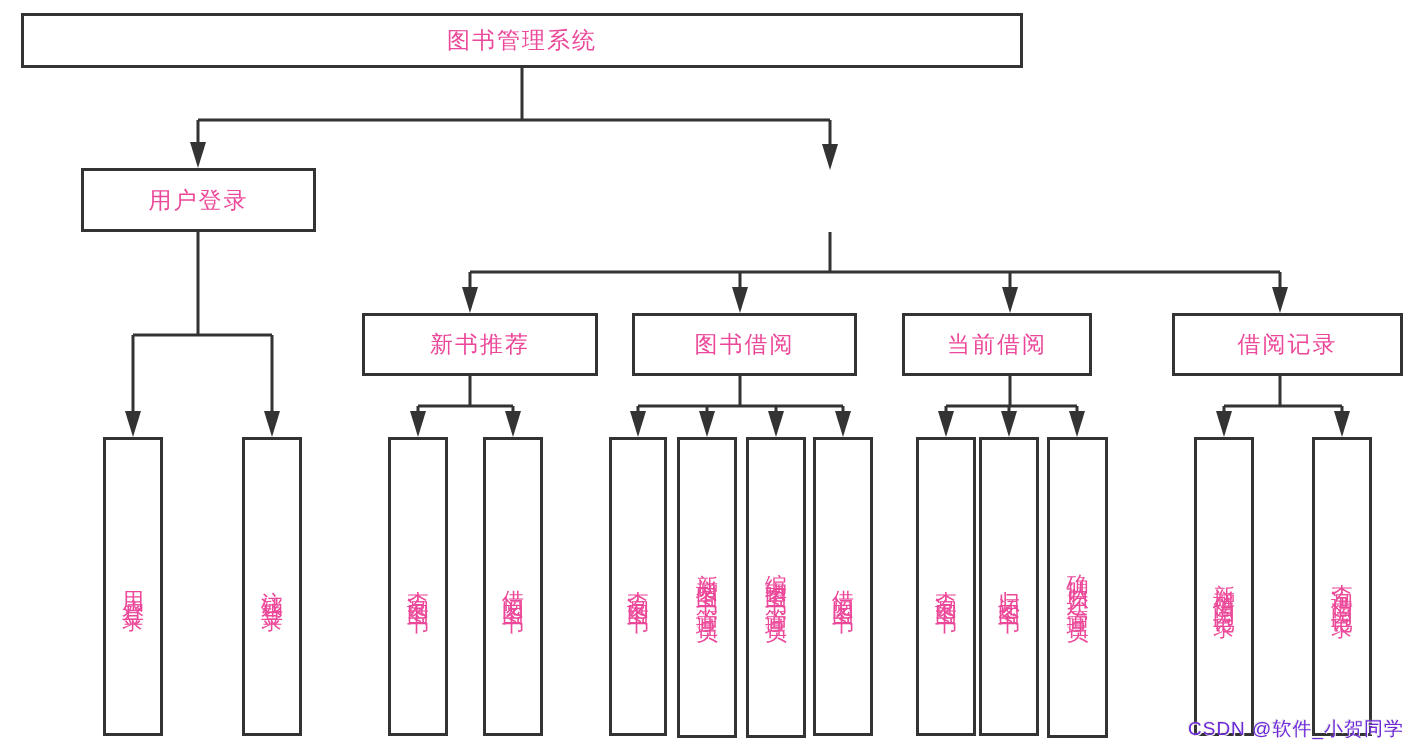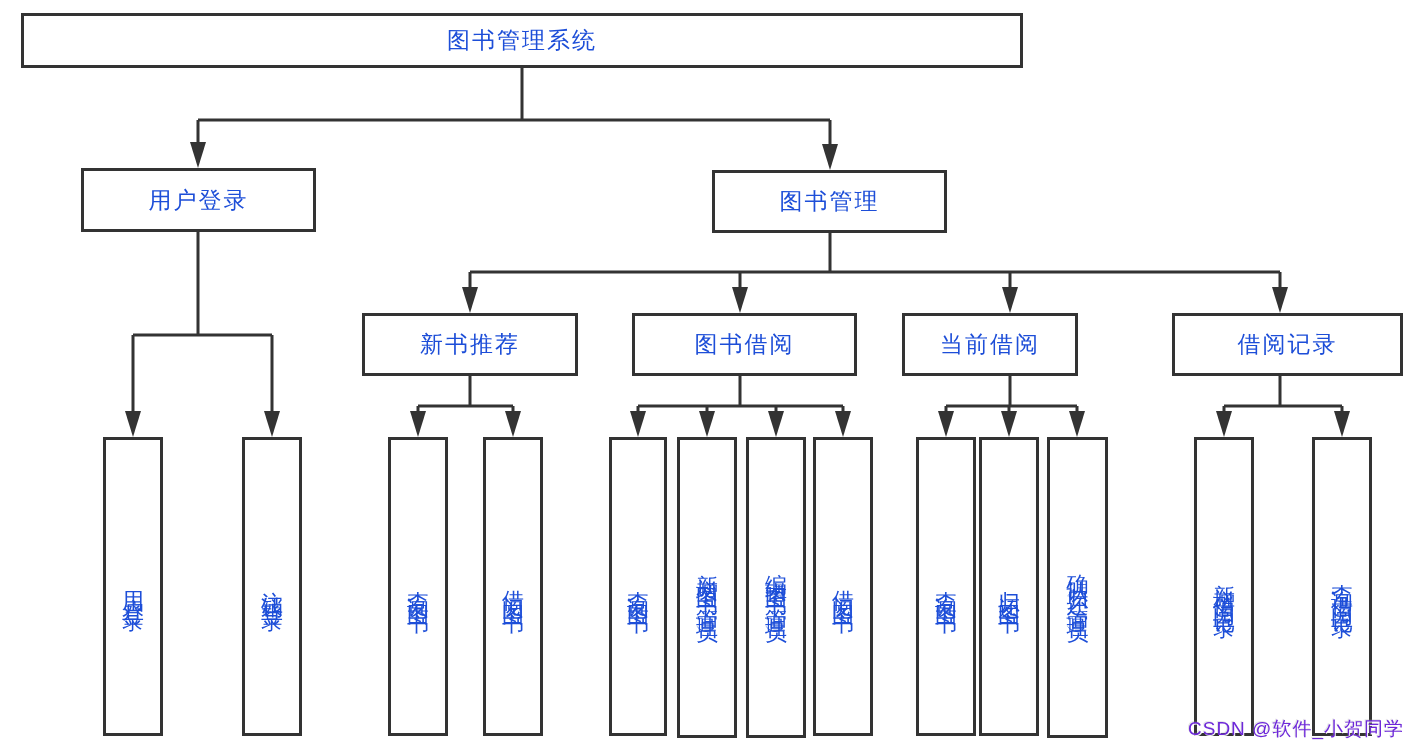--- a/index.html
+++ b/index.html
@@ -20,21 +20,21 @@
     left: 0; top: 0;
     width: 1405px;
     height: 747px;
     z-index: 1;
   }
   .box {
     position: absolute;
     box-sizing: border-box;
     background: #ffffff;
     border: 3px solid #333333;
-    color: #1d4ed8;
+    color: #ec4899;
     display: flex;
     align-items: center;
     justify-content: center;
     z-index: 2;
     line-height: 1;
   }
   .box.h {
     font-size: 23px;
     letter-spacing: 2px;
     white-space: nowrap;
@@ -105,25 +105,24 @@
       <polygon points="1001,411 1017,411 1009,437"></polygon>
       <polygon points="1069,411 1085,411 1077,437"></polygon>
       <polygon points="1216,411 1232,411 1224,437"></polygon>
       <polygon points="1334,411 1350,411 1342,437"></polygon>
     </g>
   </svg>
 
   <div class="box h" style="left:21px; top:13px; width:1002px; height:55px;">图书管理系统</div>
 
   <div class="box h" style="left:81px; top:168px; width:235px; height:64px;">用户登录</div>
-  <div class="box h" style="left:712px; top:170px; width:235px; height:63px;">图书管理</div>
 
-  <div class="box h" style="left:362px; top:313px; width:216px; height:63px;">新书推荐</div>
+  <div class="box h" style="left:362px; top:313px; width:236px; height:63px;">新书推荐</div>
   <div class="box h" style="left:632px; top:313px; width:225px; height:63px;">图书借阅</div>
-  <div class="box h" style="left:902px; top:313px; width:176px; height:63px;">当前借阅</div>
+  <div class="box h" style="left:902px; top:313px; width:190px; height:63px;">当前借阅</div>
   <div class="box h" style="left:1172px; top:313px; width:231px; height:63px;">借阅记录</div>
 
   <div class="box v" style="left:103px; top:437px; width:60px; height:299px;">
     <span class="vtext">用户登录</span>
   </div>
   <div class="box v" style="left:242px; top:437px; width:60px; height:299px;">
     <span class="vtext">注销登录</span>
   </div>
 
   <div class="box v" style="left:388px; top:437px; width:60px; height:299px;">

